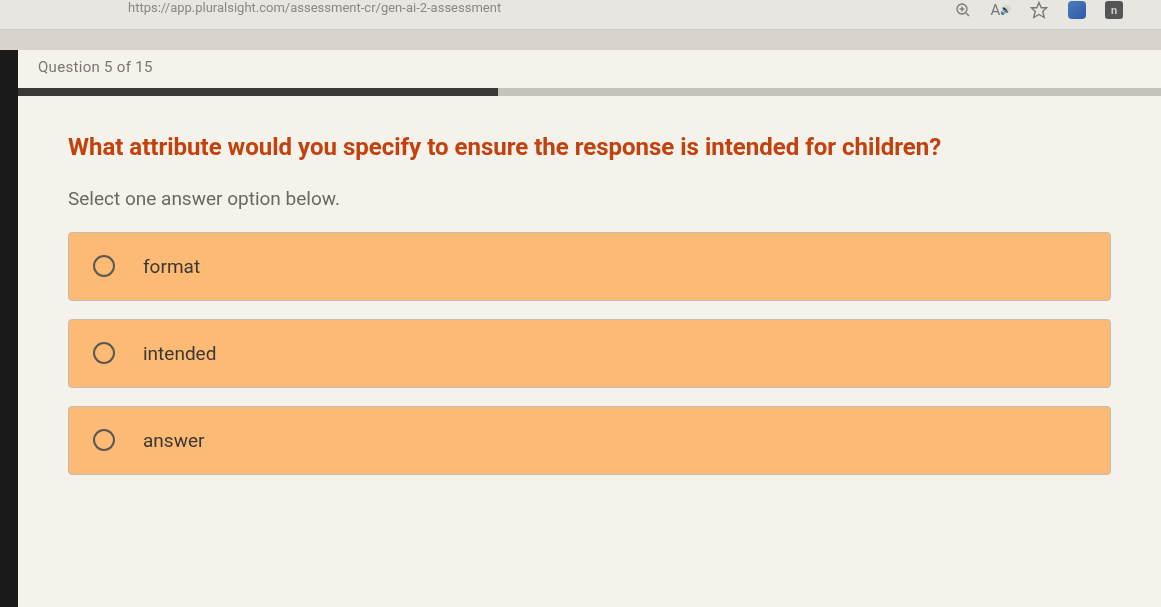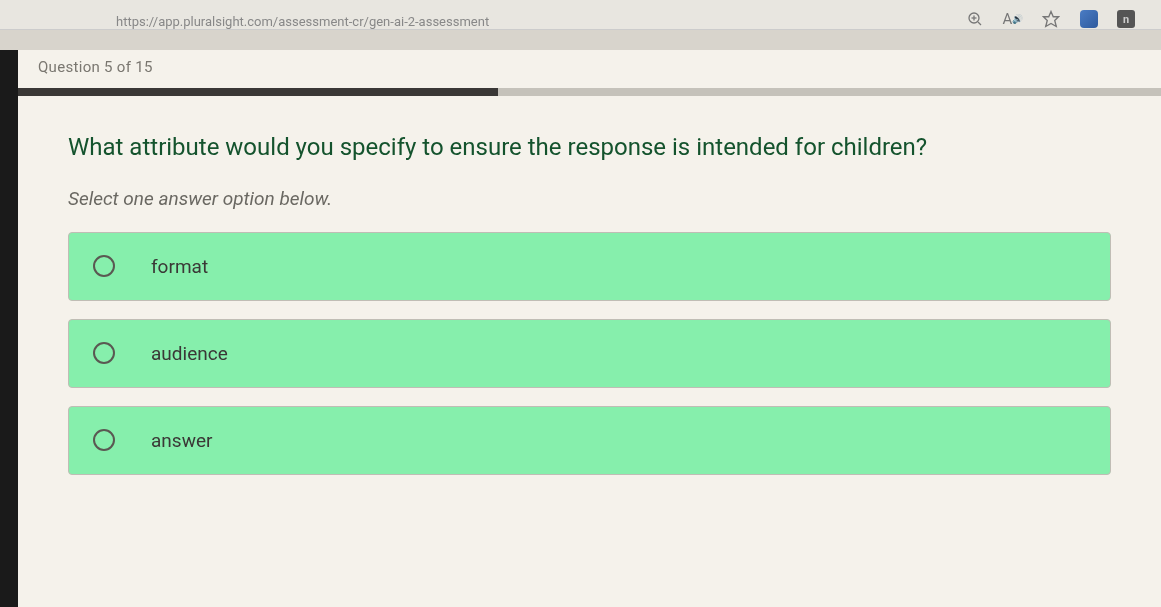--- a/index.html
+++ b/index.html
@@ -11,22 +11,22 @@
       font-family: -apple-system, BlinkMacSystemFont, 'Segoe UI', Roboto, Arial, sans-serif;
       background: #d8d4cc;
       width: 1161px;
       height: 607px;
       overflow: hidden;
     }
     .browser-bar {
       height: 30px;
       background: #e8e6e0;
       display: flex;
-      align-items: flex-end;
-      padding: 0 16px;
+      align-items: flex-start;
+      padding: 0 28px;
       gap: 10px;
       border-bottom: 1px solid #ccc;
     }
     .url-text {
       color: #888;
       font-size: 13px;
       flex: 1;
       padding-left: 100px;
     }
     .browser-icons {
@@ -95,40 +95,39 @@
     .progress-fill {
       height: 100%;
       background: #3a3836;
       width: 42%;
     }
     .question-content {
       padding: 0 50px;
     }
     .question-text {
       font-size: 24px;
-      color: #14532d;
-      font-weight: 400;
+      color: #c2410c;
+      font-weight: 700;
       margin-bottom: 22px;
       line-height: 1.4;
     }
     .instruction-text {
       font-size: 19px;
       color: #6a6862;
-      font-style: italic;
       margin-bottom: 22px;
     }
     .option-row {
-      background: #86efac;
+      background: #fdba74;
       border: 1px solid #c0bdb5;
       border-radius: 4px;
       padding: 22px 24px;
       margin-bottom: 18px;
       display: flex;
       align-items: center;
-      gap: 36px;
+      gap: 28px;
       cursor: pointer;
     }
     .radio-circle {
       width: 22px;
       height: 22px;
       border: 2px solid #5a5852;
       border-radius: 50%;
       flex-shrink: 0;
     }
     .option-label {
@@ -176,21 +175,21 @@
       <div class="question-text">What attribute would you specify to ensure the response is intended for children?</div>
       <div class="instruction-text">Select one answer option below.</div>
 
       <div class="option-row">
         <div class="radio-circle"></div>
         <span class="option-label">format</span>
       </div>
 
       <div class="option-row">
         <div class="radio-circle"></div>
-        <span class="option-label">audience</span>
+        <span class="option-label">intended</span>
       </div>
 
 
       <div class="option-row">
         <div class="radio-circle"></div>
         <span class="option-label">answer</span>
       </div>
     </div>
   </div>
 </div>

